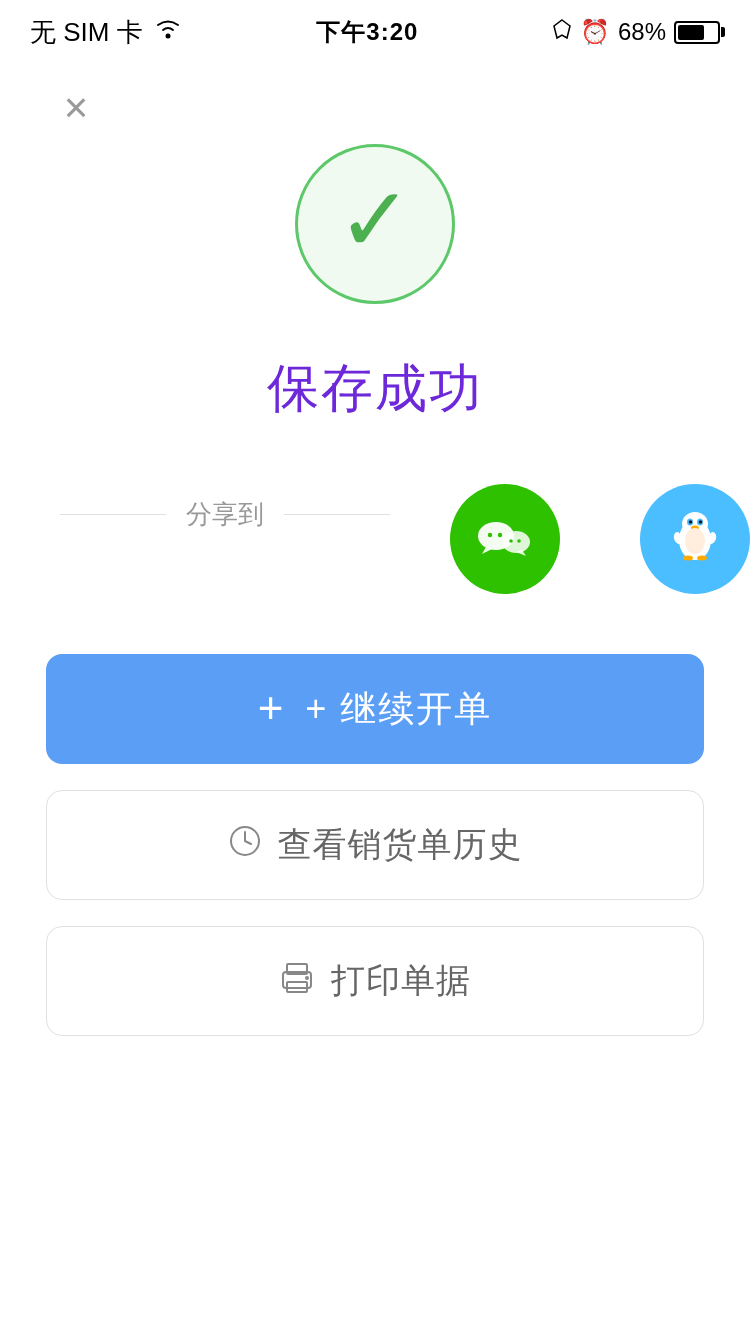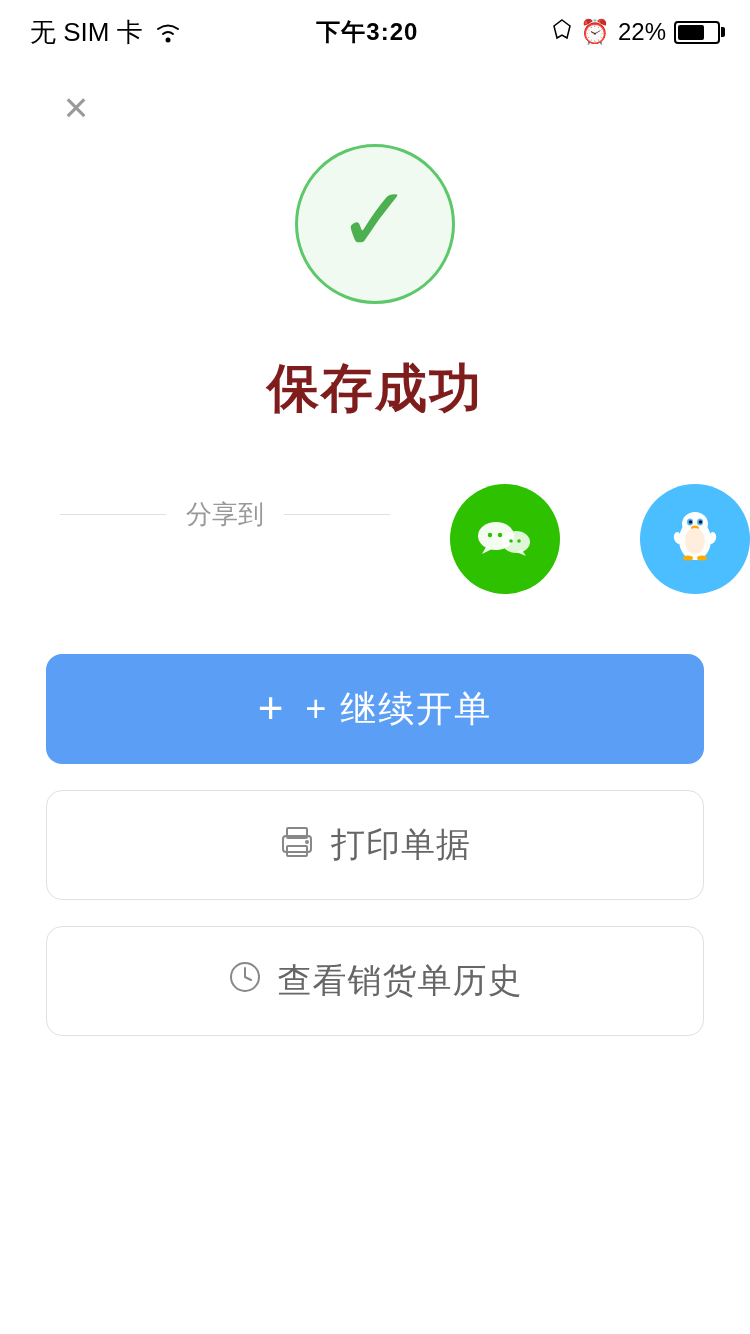--- a/index.html
+++ b/index.html
@@ -20,21 +20,21 @@
       height: 64px;
       display: flex;
       align-items: center;
       justify-content: space-between;
       padding: 0 30px;
       background: #ffffff;
     }
 
     .status-left {
       display: flex;
-      align-items: flex-end;
+      align-items: flex-start;
       gap: 10px;
       font-size: 26px;
       color: #000;
       font-weight: 500;
     }
 
     .status-center {
       font-size: 24px;
       font-weight: 600;
       color: #000;
@@ -123,22 +123,22 @@
     .checkmark {
       font-size: 90px;
       color: #4caf50;
       line-height: 1;
       margin-top: -8px;
     }
 
     
     .success-title {
       font-size: 52px;
-      font-weight: 700;
-      color: #7f1d1d;
+      font-weight: 400;
+      color: #6d28d9;
       margin-bottom: 60px;
       letter-spacing: 2px;
     }
 
     
     .share-section {
       width: 100%;
       display: flex;
       flex-direction: row;
       align-items: center;
@@ -276,21 +276,21 @@
     </span>
   </div>
   <div class="status-center">下午3:20</div>
   <div class="status-right">
     <span>
       <svg width="20" height="22" viewBox="0 0 20 22" fill="none">
         <path d="M10 2 L18 8 L15 20 L10 17 L5 20 L2 8 Z" stroke="#000" stroke-width="1.5" fill="none"></path>
       </svg>
     </span>
     <span>⏰</span>
-    <span>22%</span>
+    <span>68%</span>
     <div class="battery-bar">
       <div class="battery-fill"></div>
     </div>
   </div>
 </div>
 
 <div class="close-btn">
   <span class="close-x">×</span>
 </div>
 
@@ -353,38 +353,38 @@
         </svg>
       </div>
     </div>
   </div>
 
   <div class="action-buttons">
 
     <button class="btn-primary">
       <span class="btn-plus">+</span>
       <span style="font-size:36px; letter-spacing:2px; margin-left:4px;">+ 继续开单</span>
+    </button>
+
+    <button class="btn-secondary">
+      <span class="btn-icon">
+        <svg width="34" height="34" viewBox="0 0 34 34" fill="none">
+          <circle cx="17" cy="17" r="14" stroke="#888" stroke-width="2" fill="none"></circle>
+          <path d="M17 8 L17 17 L23 20" stroke="#888" stroke-width="2" stroke-linecap="round" stroke-linejoin="round"></path>
+        </svg>
+      </span>
+      <span>查看销货单历史</span>
     </button>
 
     <button class="btn-secondary">
       <span class="btn-icon">
         <svg width="36" height="34" viewBox="0 0 36 34" fill="none">
           <rect x="4" y="12" width="28" height="16" rx="3" stroke="#888" stroke-width="2" fill="none"></rect>
           <rect x="8" y="4" width="20" height="10" rx="1" stroke="#888" stroke-width="2" fill="none"></rect>
           <rect x="8" y="22" width="20" height="10" rx="1" stroke="#888" stroke-width="2" fill="none"></rect>
           <circle cx="28" cy="18" r="2" fill="#888"></circle>
         </svg>
       </span>
       <span>打印单据</span>
     </button>
-
-    <button class="btn-secondary">
-      <span class="btn-icon">
-        <svg width="34" height="34" viewBox="0 0 34 34" fill="none">
-          <circle cx="17" cy="17" r="14" stroke="#888" stroke-width="2" fill="none"></circle>
-          <path d="M17 8 L17 17 L23 20" stroke="#888" stroke-width="2" stroke-linecap="round" stroke-linejoin="round"></path>
-        </svg>
-      </span>
-      <span>查看销货单历史</span>
-    </button>
   </div>
 
 </div>
 
 </body></html>

